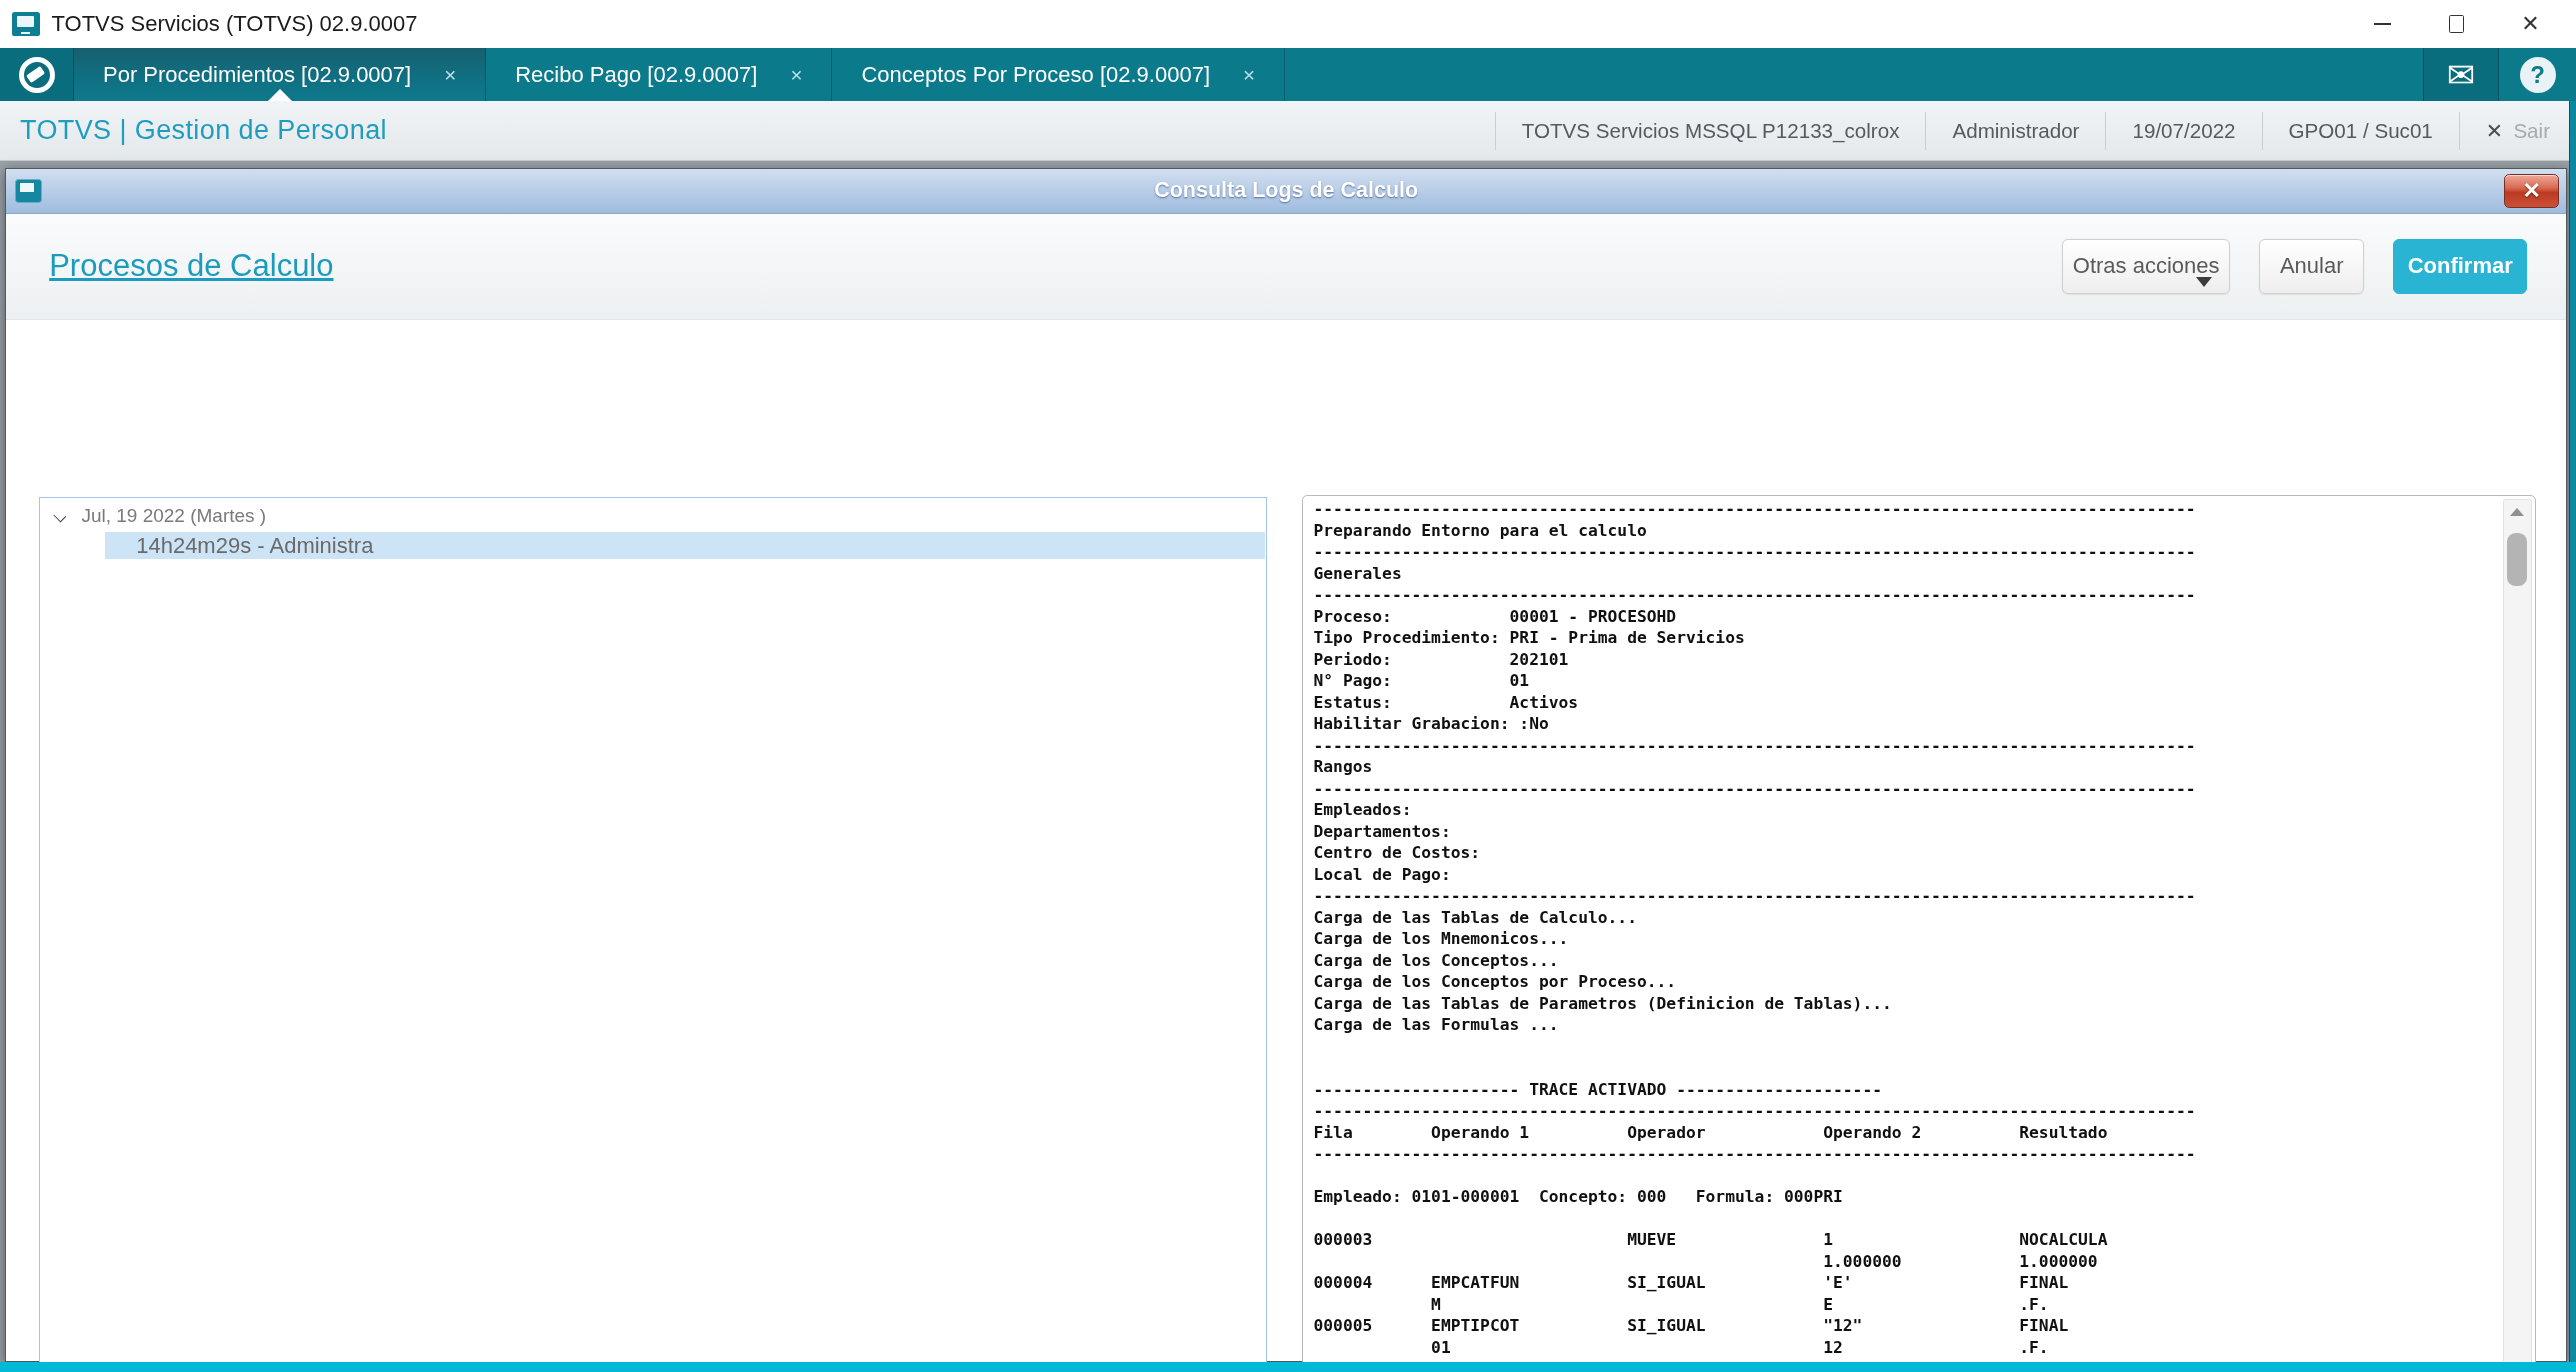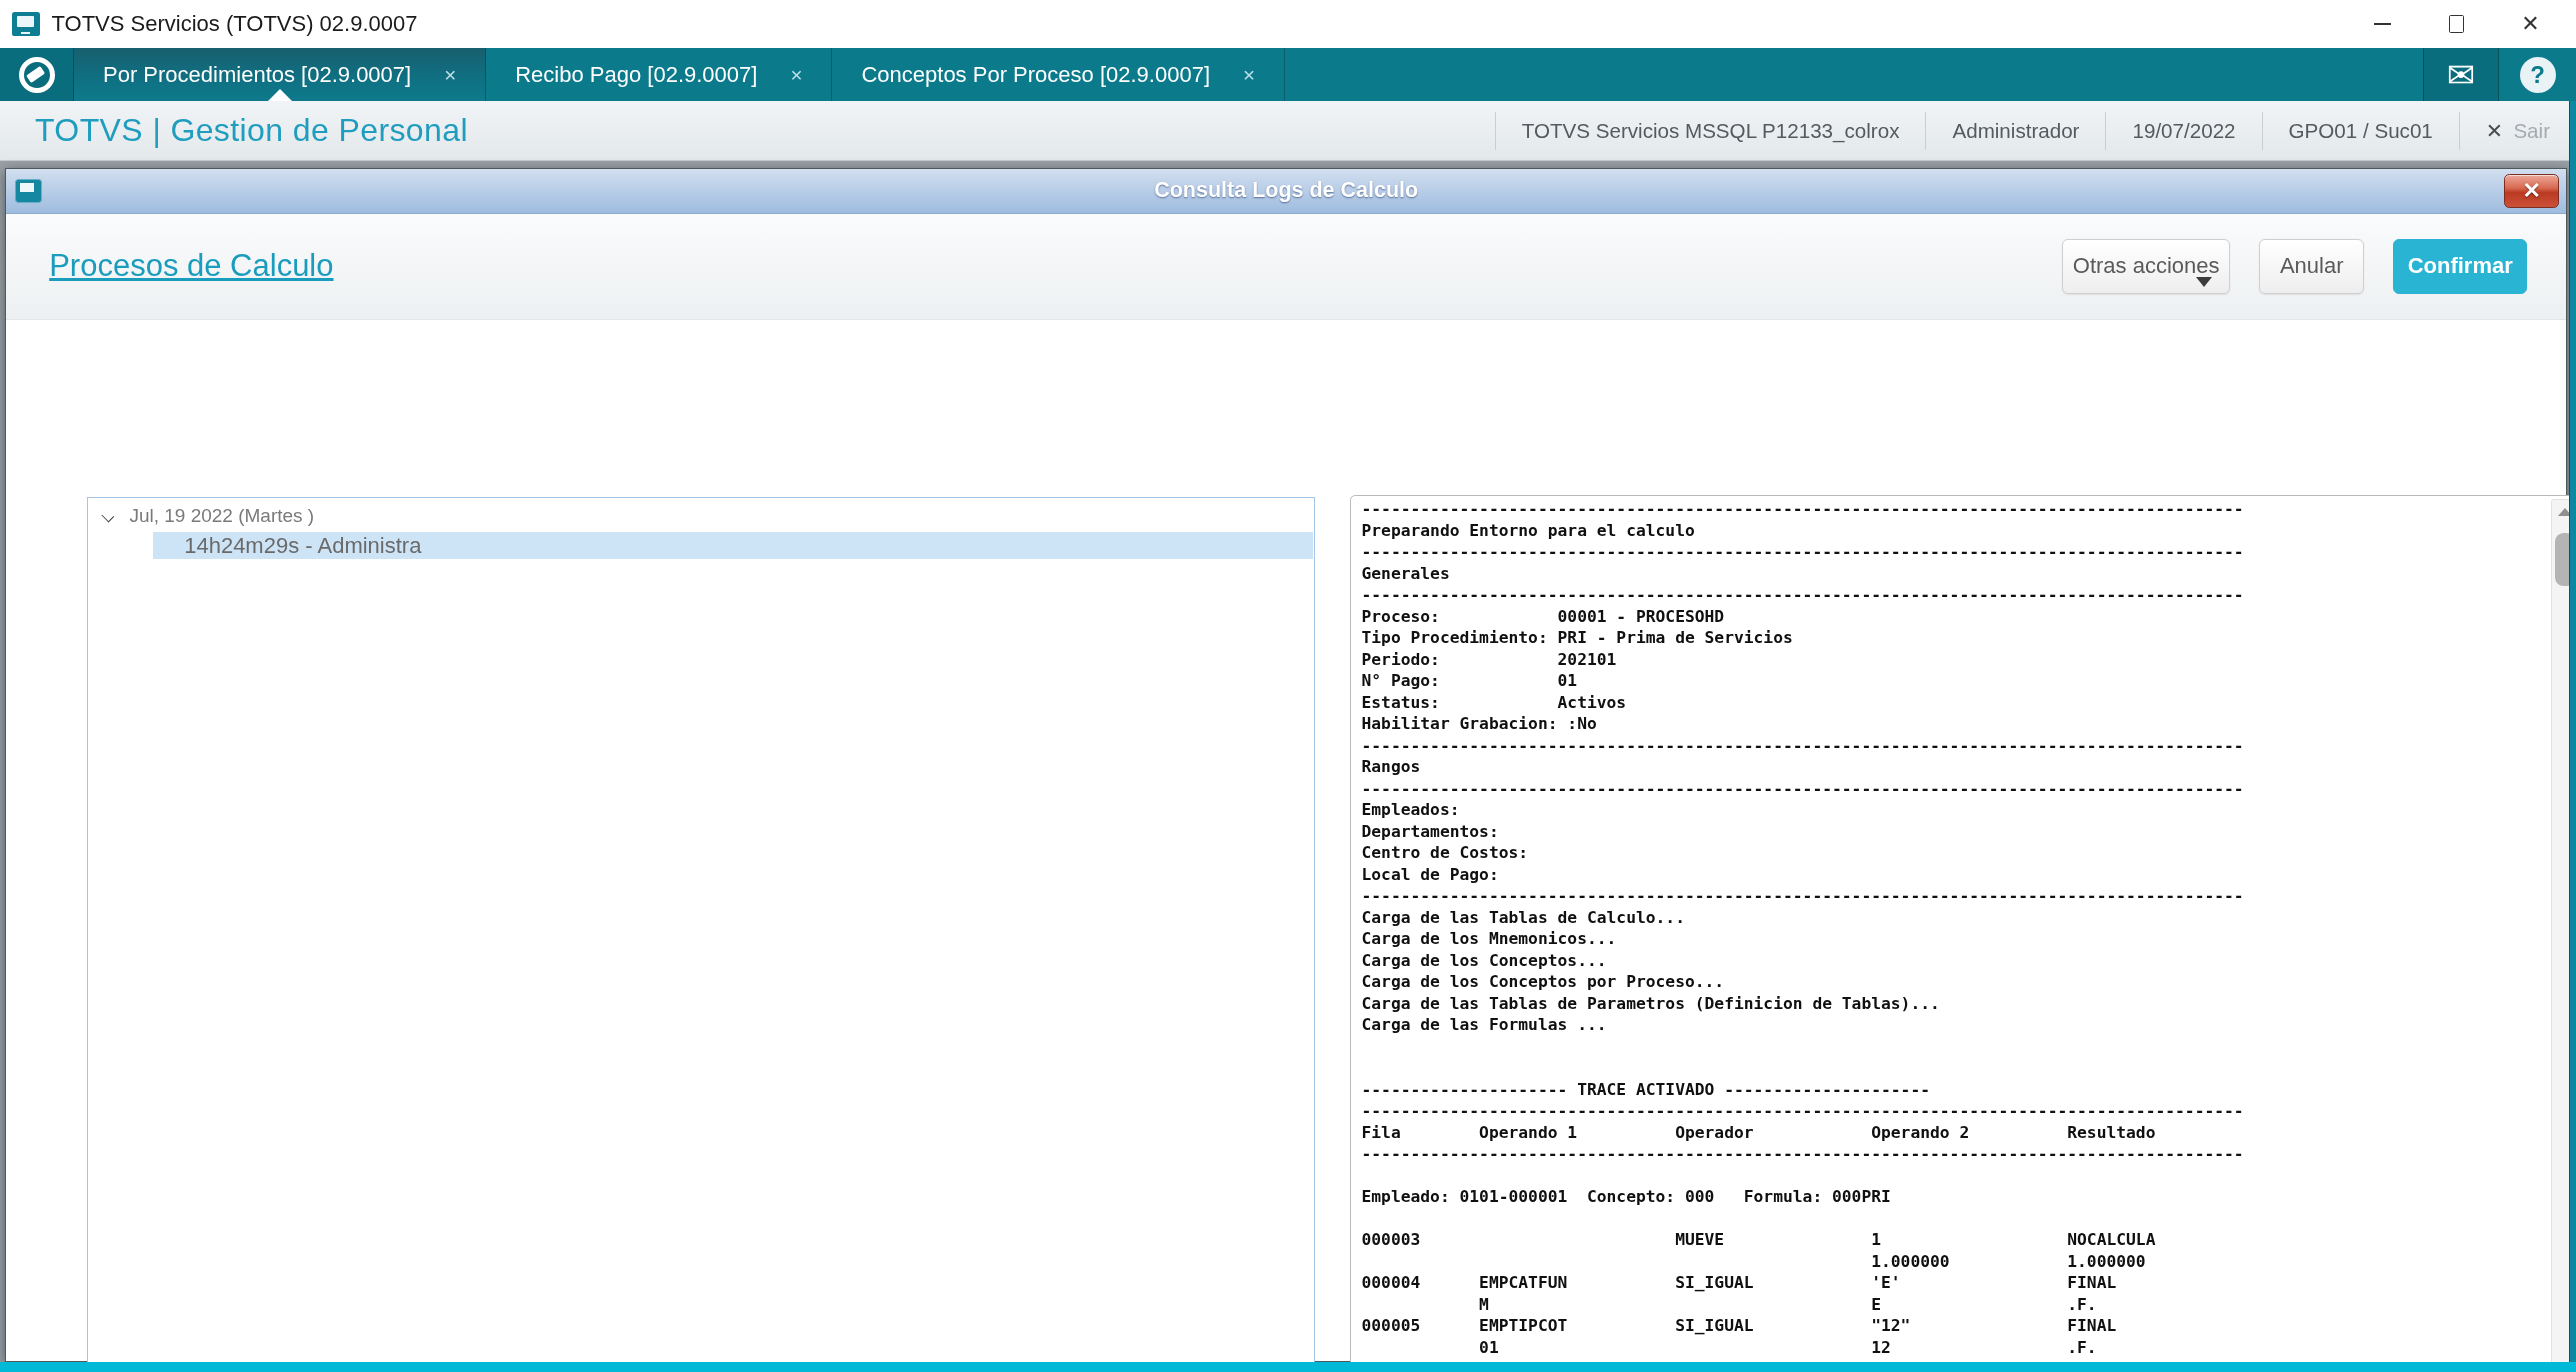--- a/index.html
+++ b/index.html
@@ -29,21 +29,21 @@
   .tab .closex { margin-left:19px; color:#bfe0e8; font-size:20.6px; }
   .tab.active::after { content:""; position:absolute; left:50%; bottom:0; margin-left:-12px; width:0; height:0; border-left:12px solid transparent; border-right:12px solid transparent; border-bottom:12px solid #ffffff; }
   .tabbar-right { margin-left:auto; display:flex; align-items:stretch; }
   .mail-tile { width:76px; background:#0a6d7d; border-left:0.9px solid rgba(0,0,0,.25); border-right:0.9px solid rgba(0,0,0,.25); display:flex; align-items:center; justify-content:center; }
   .mail-glyph { font-size:34px; color:#ffffff; line-height:1; }
   .help-tile { width:77px; display:flex; align-items:center; justify-content:center; }
   .help-circle { width:36px; height:36px; background:#e9f3f6; border-radius:50%; display:flex; align-items:center; justify-content:center; color:#0b7b8c; font-size:24px; font-weight:bold; }
 
   
   .appheader { position:absolute; left:0; top:101px; width:2576px; height:60px; background:linear-gradient(180deg,#f1f4f6 0%,#e3e8eb 100%); border-bottom:0.9px solid #c6ccd0; display:flex; align-items:center; }
-  .brand { margin-left:35px; font-size:32px; color:#1f9dbf; letter-spacing:0.4px; }
+  .brand { margin-left:20px; font-size:27px; color:#1f9dbf; letter-spacing:0.4px; }
   .header-right { margin-left:auto; display:flex; align-items:center; height:100%; }
   .hseg { padding:0 26px; height:38px; display:flex; align-items:center; border-left:0.9px solid #c9ced2; color:#555a5e; font-size:20.6px; white-space:nowrap; }
   .hseg.exit .x { color:#4a4f53; font-size:20.6px; margin-right:10.3px; }
   .hseg.exit .txt { color:#a6abb0; }
 
   
   .appbody { position:absolute; left:0; top:161px; width:2576px; height:1211px; background:#99a1a7; }
   .edge-right { position:absolute; right:0; top:101px; width:6.9px; height:1271px; background:#0c89a0; border-left:1.7px solid #384146; z-index:60; }
   .edge-bottom { position:absolute; left:0; bottom:0; width:2576px; height:10.3px; background:#00b9d6; z-index:61; }
 
@@ -58,21 +58,21 @@
   .dstrip { position:absolute; left:0; top:45px; width:100%; height:106px; background:linear-gradient(180deg,#fafbfc 0%,#edf0f2 100%); border-bottom:0.9px solid #e2e5e7; display:flex; align-items:center; }
   .dheading { margin-left:43px; font-size:31px; color:#1a9cbd;text-decoration:underline; }
   .dactions { margin-left:auto; margin-right:39px; display:flex; align-items:center; gap:29px; }
   .btn { height:55px; border-radius:6px; font-size:22px; display:flex; align-items:center; justify-content:center; cursor:default; }
   .btn.light { background:linear-gradient(180deg,#ffffff 0%,#eeeeee 100%); border:1.7px solid #cfcfcf; color:#5a5a5a; box-shadow:0 0.9px 1.7px rgba(0,0,0,.08); }
   .btn-otras { width:168px; position:relative; }
   .btn-otras .drop { position:absolute; right:17px; bottom:6px; width:0; height:0; border-left:8.6px solid transparent; border-right:8.6px solid transparent; border-top:10.3px solid #3c3c3c; }
   .btn-anular { width:105px; }
   .btn-confirm { width:134px; background:#29b4d4; border:1.7px solid #29b4d4; color:#ffffff; font-weight:bold; }
 
-  .dcontent { position:absolute; left:0; top:151px; right:0; bottom:0; background:#ffffff;margin-left:48px; }
+  .dcontent { position:absolute; left:0; top:151px; right:0; bottom:0; background:#ffffff; }
 
   
   .tree-panel { position:absolute; left:33px; top:177px; width:1228px; height:896px; background:#ffffff; border:0.9px solid #a3c6e8; }
   .tree-root-row { position:absolute; left:0; top:5.2px; width:100%; height:26px; display:flex; align-items:center; }
   .chev { width:12px; height:12px; margin-left:13.7px; position:relative; }
   .chev::after { content:""; position:absolute; left:0.9px; top:0.9px; width:8.6px; height:8.6px; border-right:1.7px solid #3c3c3c; border-bottom:1.7px solid #3c3c3c; transform:rotate(45deg) scale(1,.8); }
   .tree-root-label { margin-left:15.5px; font-size:19px; color:#7a7a7a; }
   .tree-child-row { position:absolute; left:65px; right:0.9px; top:34px; height:27.5px; background:#cde4f7; display:flex; align-items:center; }
   .tree-child-label { margin-left:31px; font-size:22px; color:#6a6a6a; }
 

